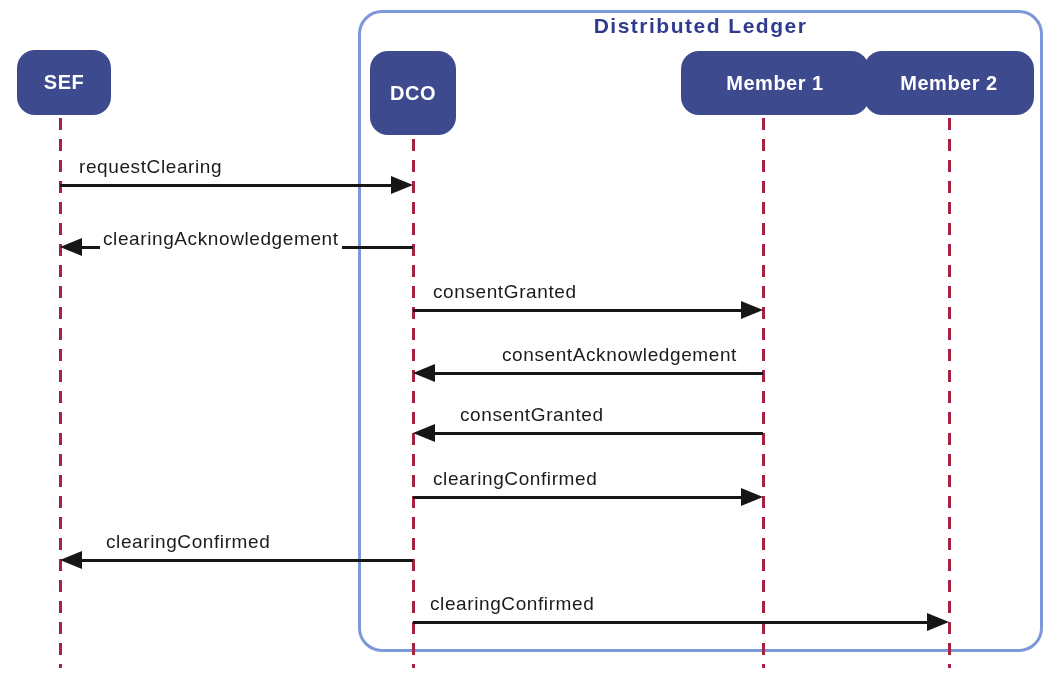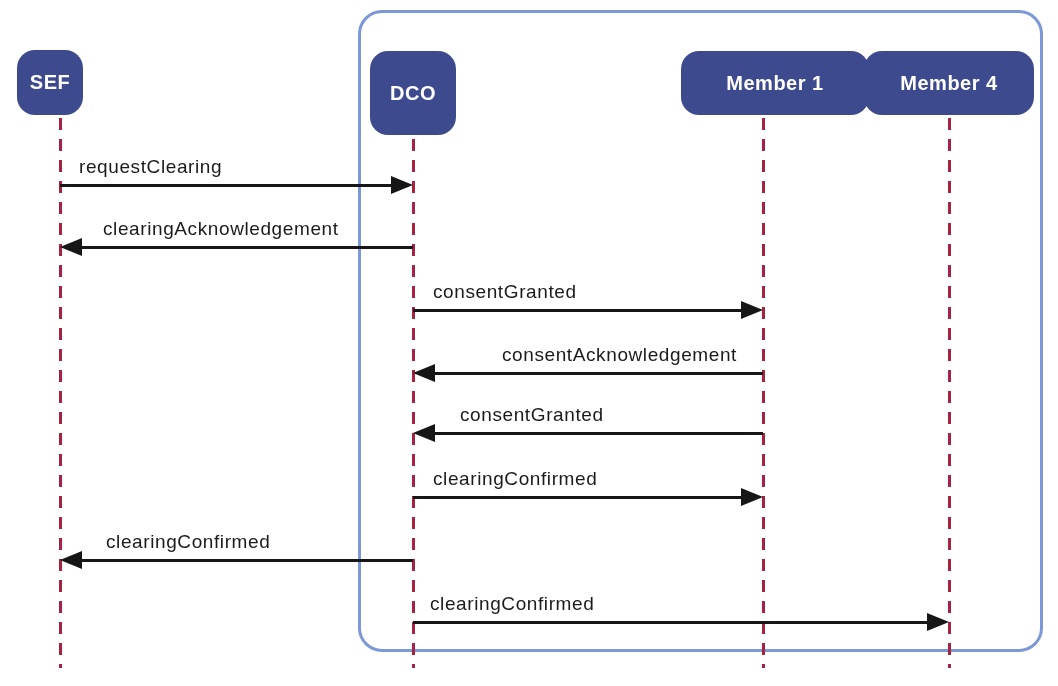--- a/index.html
+++ b/index.html
@@ -78,42 +78,43 @@
     height:26px;
     padding:0 3px;
     white-space:nowrap;
   }
 </style>
 </head>
 <body>
 
 <div id="canvas" style="--navy: #3D4A8D; --title-navy: #2F3C8E; --border-blue: #7D98D8; --lifeline-red: #A62240; --arrow-black: #161616;">
   <div class="boundary" id="boundary" style="left: 358px; top: 10px; width: 679px; height: 636px;"></div>
+  <div class="boundary-title" id="boundary-title" style="left: 358px; top: 14px; width: 685px;">Distributed Ledger</div>
   <div id="actors-layer">
-      <div class="actor" style="left: 17px; top: 50px; width: 66px; height: 65px;">SEF</div>
+      <div class="actor" style="left: 17px; top: 50px; width: 94px; height: 65px;">SEF</div>
       <div class="actor" style="left: 370px; top: 51px; width: 86px; height: 84px;">DCO</div>
       <div class="actor" style="left: 681px; top: 51px; width: 188px; height: 64px;">Member 1</div>
-      <div class="actor" style="left: 864px; top: 51px; width: 170px; height: 64px;">Member 4</div>
+      <div class="actor" style="left: 864px; top: 51px; width: 170px; height: 64px;">Member 2</div>
     </div>
   <div id="lifelines-layer">
       <div class="lifeline" style="left: 58.5px; top: 118px; height: 550px;"></div>
       <div class="lifeline" style="left: 411.5px; top: 118px; height: 550px;"></div>
       <div class="lifeline" style="left: 761.5px; top: 118px; height: 550px;"></div>
       <div class="lifeline" style="left: 947.5px; top: 118px; height: 550px;"></div>
     </div>
   <div id="messages-layer">
       <div class="message">
         <div class="msg-line" style="top: 183.5px; left: 60px; width: 333px;"></div>
         <div class="msg-head right" style="top: 176px; left: 391px;"></div>
         <div class="msg-label" style="left: 76px; top: 154px;">requestClearing</div>
       </div>
       <div class="message">
         <div class="msg-line" style="top: 245.5px; left: 80px; width: 333px;"></div>
         <div class="msg-head left" style="top: 238px; left: 60px;"></div>
-        <div class="msg-label" style="left: 100px; top: 216px;">clearingAcknowledgement</div>
+        <div class="msg-label" style="left: 100px; top: 226px;">clearingAcknowledgement</div>
       </div>
       <div class="message">
         <div class="msg-line" style="top: 308.5px; left: 413px; width: 330px;"></div>
         <div class="msg-head right" style="top: 301px; left: 741px;"></div>
         <div class="msg-label" style="left: 430px; top: 279px;">consentGranted</div>
       </div>
       <div class="message">
         <div class="msg-line" style="top: 371.5px; left: 433px; width: 330px;"></div>
         <div class="msg-head left" style="top: 364px; left: 413px;"></div>
         <div class="msg-label" style="left: 455px; top: 342px; margin-left: 44px;">consentAcknowledgement</div>

